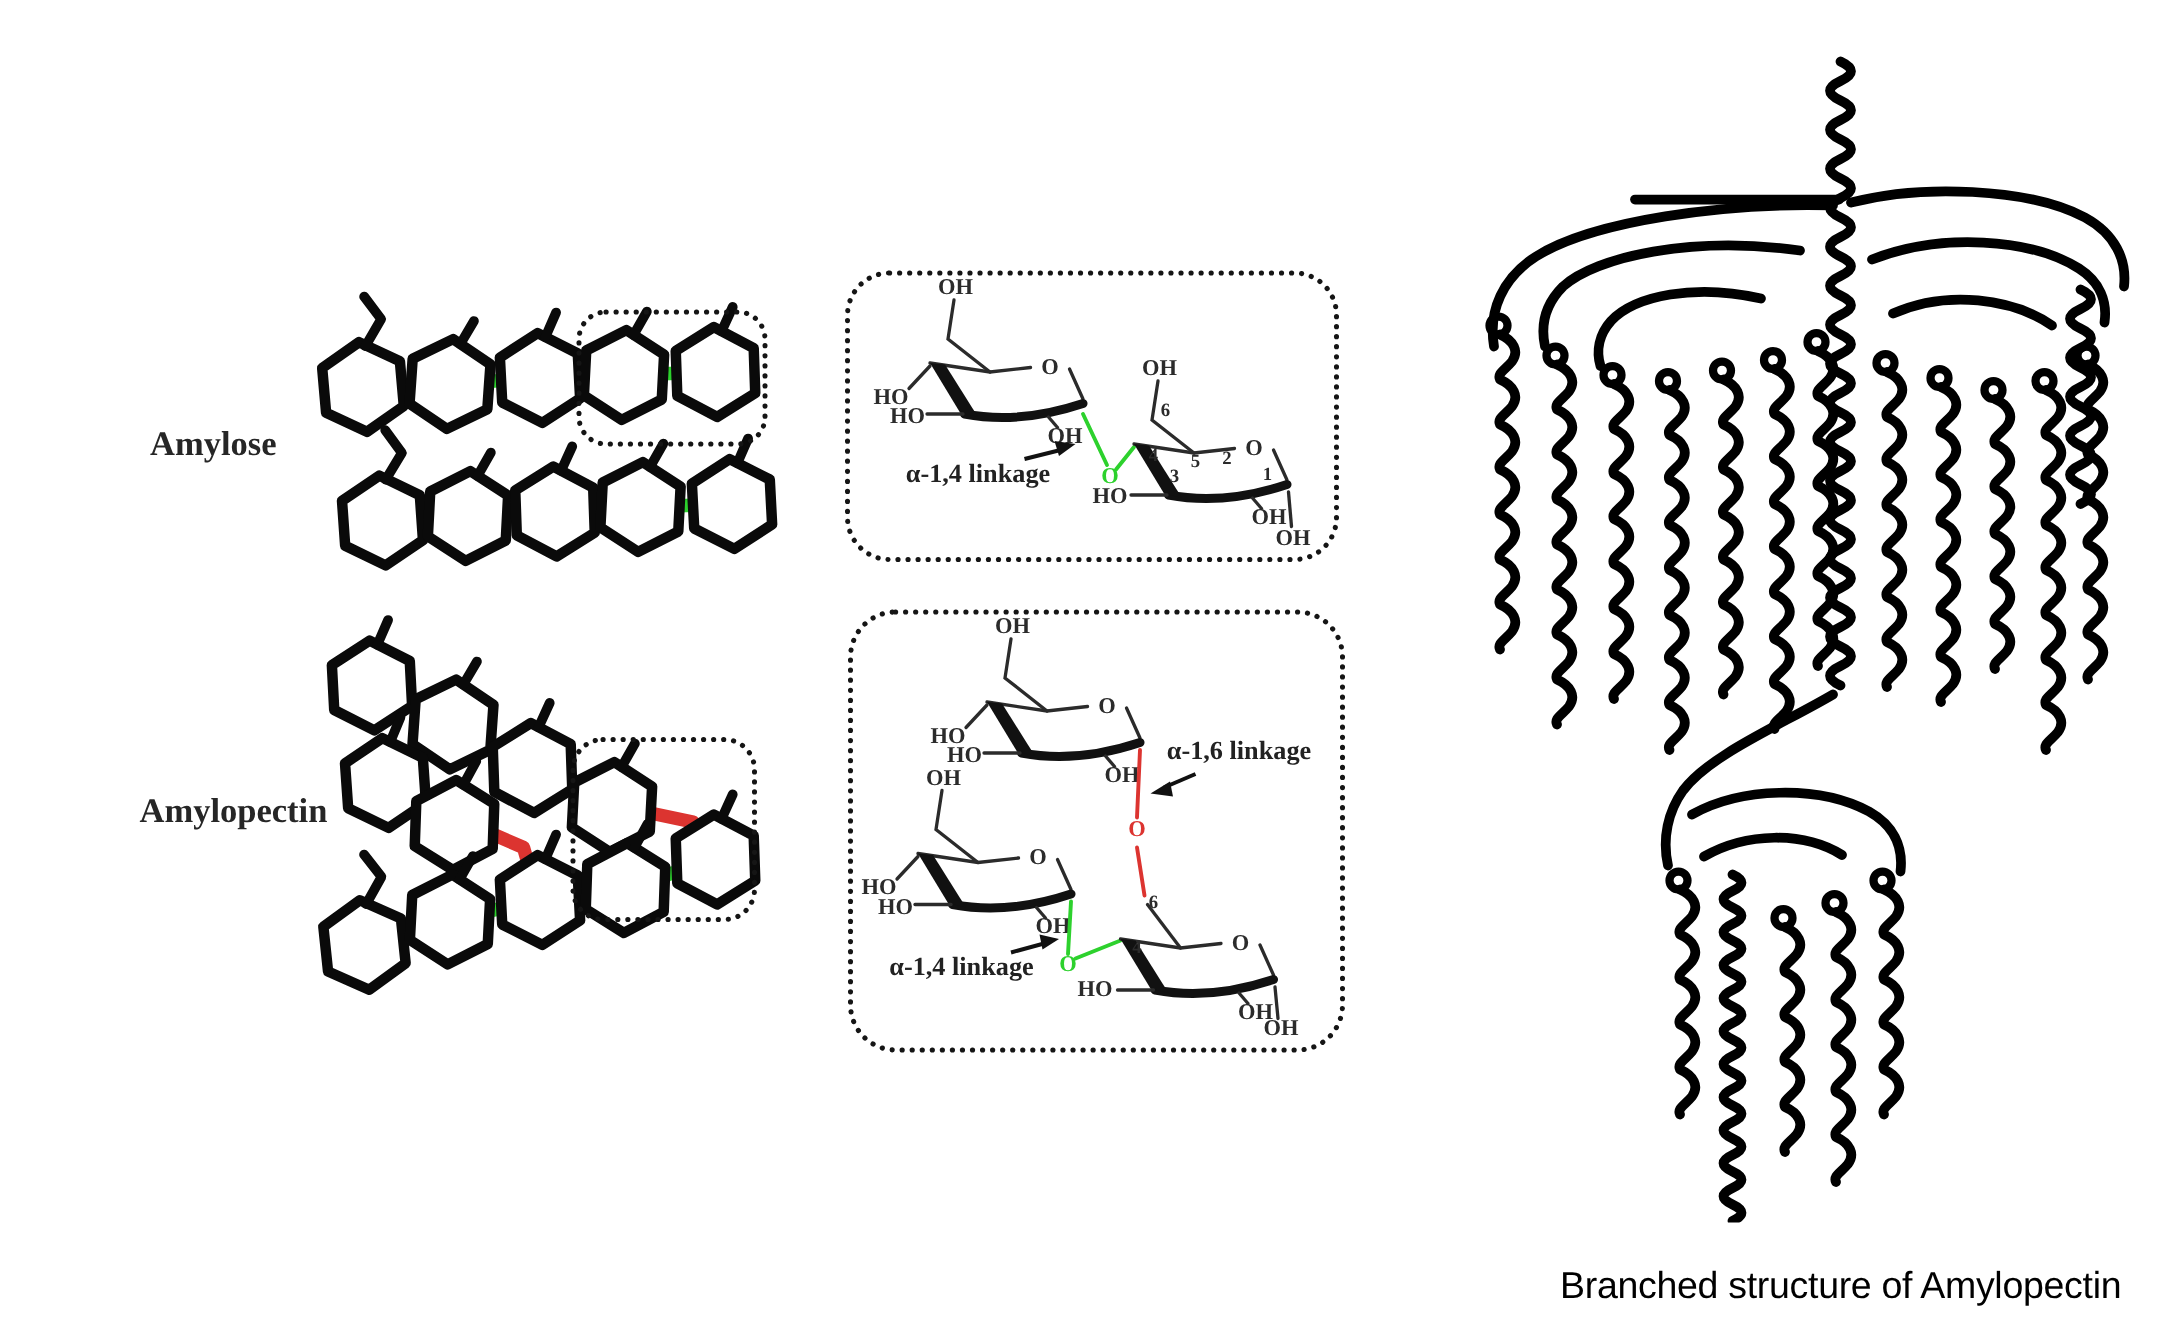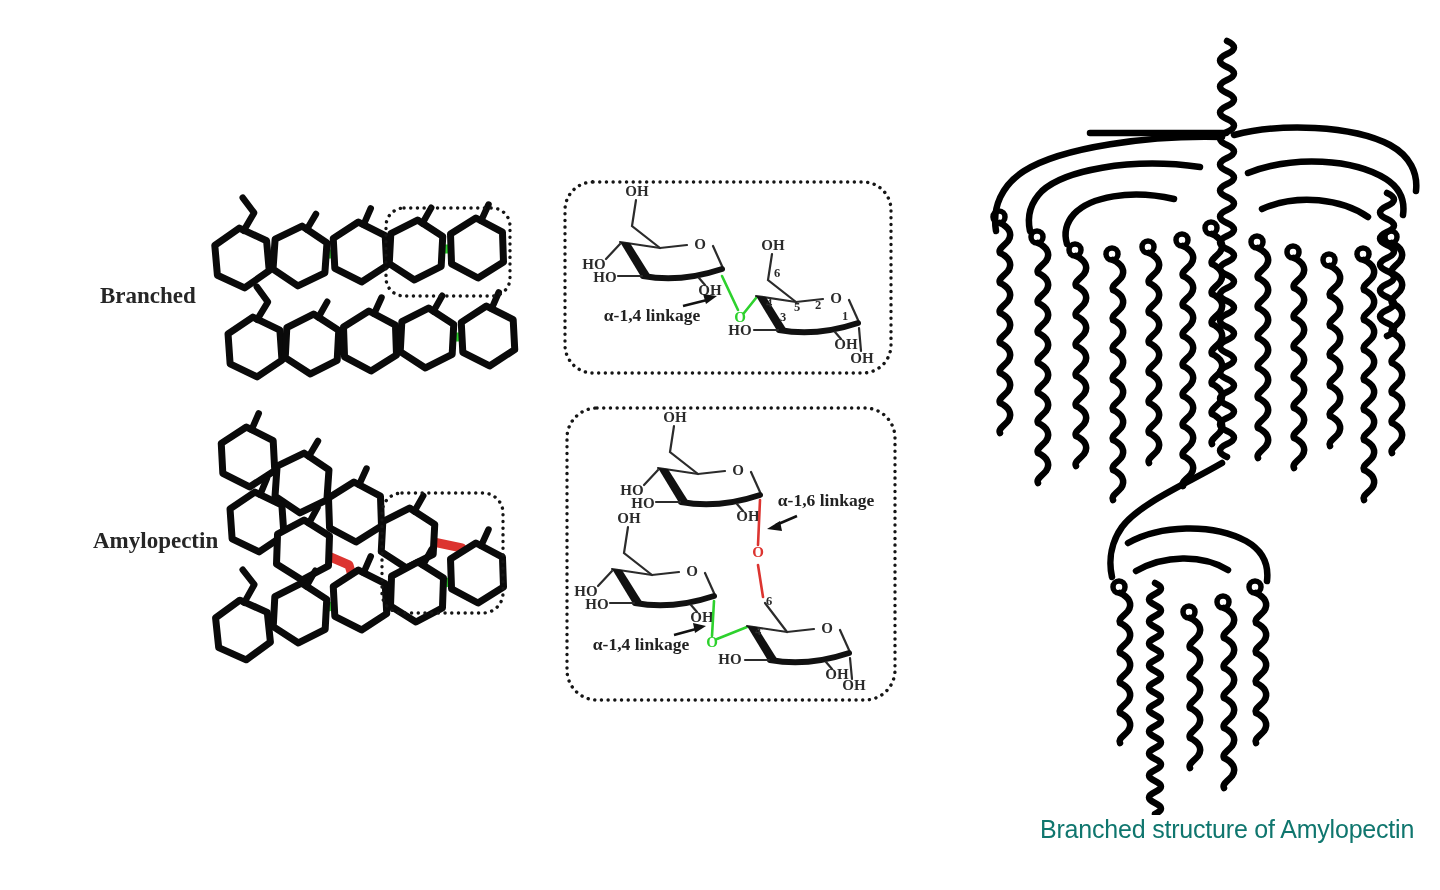--- a/index.html
+++ b/index.html
@@ -1,19 +1,19 @@
 <!DOCTYPE html>
 <html><head>
 <meta charset="utf-8">
 <style>
   html,body{margin:0;padding:0;background:#fff;}
   #stage{position:relative;width:1440px;height:890px;background:#ffffff;overflow:hidden;
          font-family:"Liberation Sans",sans-serif;}
   .chain-label{position:absolute;font:600 23px "Liberation Serif",serif;color:#262626;white-space:nowrap;}
-  .caption{position:absolute;font:400 25px "Liberation Sans",sans-serif;color:#0f766e;letter-spacing:-0.2px;white-space:nowrap;}
+  .caption{position:absolute;font:400 25px "Liberation Sans",sans-serif;color:#000000;letter-spacing:-0.2px;white-space:nowrap;margin-top:28px;}
   svg{position:absolute;}
   svg text{text-anchor:middle;}
   .atom{font:700 15px "Liberation Serif",serif;fill:#2b2b2b;}
   .num{font:600 12.5px "Liberation Serif",serif;fill:#2b2b2b;}
   .lk{font:600 17.5px "Liberation Serif",serif;fill:#222;}
   .go{fill:#2dd12d;}
   .ro{fill:#dc3430;}
   .thin{stroke:#2b2b2b;stroke-width:2.2;fill:none;stroke-linecap:round;}
   .bold{stroke:#111;stroke-width:6;fill:none;stroke-linecap:round;}
   .gbond{stroke:#2dd12d;stroke-width:2.6;fill:none;stroke-linecap:round;}
@@ -21,21 +21,21 @@
   .arrowline{stroke:#111;stroke-width:2.6;fill:none;}
   .dotbox{fill:none;stroke:#151515;stroke-width:3.4;stroke-dasharray:0.1 6.6;stroke-linecap:round;}
   .glink{stroke:#2dd12d;stroke-width:9;fill:none;stroke-linecap:butt;}
   .rlink{stroke:#dc3430;stroke-width:9;fill:none;stroke-linejoin:round;stroke-linecap:butt;}
 </style>
 </head>
 <body>
 
 <div id="stage">
 
-  <div class="chain-label" style="left:100px;top:283px;">Branched</div>
+  <div class="chain-label" style="left:100px;top:283px;">Amylose</div>
   <div class="chain-label" style="left:93px;top:528px;">Amylopectin</div>
 
   <svg style="left:60px;top:180px;" width="480" height="530" viewBox="0 0 480 530">
     <defs>
       <g id="hex">
         <polygon points="0,-30 26,-15 26,15 0,30 -26,15 -26,-15" fill="#ffffff" stroke="#0a0a0a" stroke-width="7" stroke-linejoin="round"></polygon>
         <path d="M5,-27 L13,-43" stroke="#0a0a0a" stroke-width="6.5" fill="none" stroke-linecap="round"></path>
       </g>
       <g id="hexT">
         <polygon points="0,-30 26,-15 26,15 0,30 -26,15 -26,-15" fill="#ffffff" stroke="#0a0a0a" stroke-width="7" stroke-linejoin="round"></polygon>

